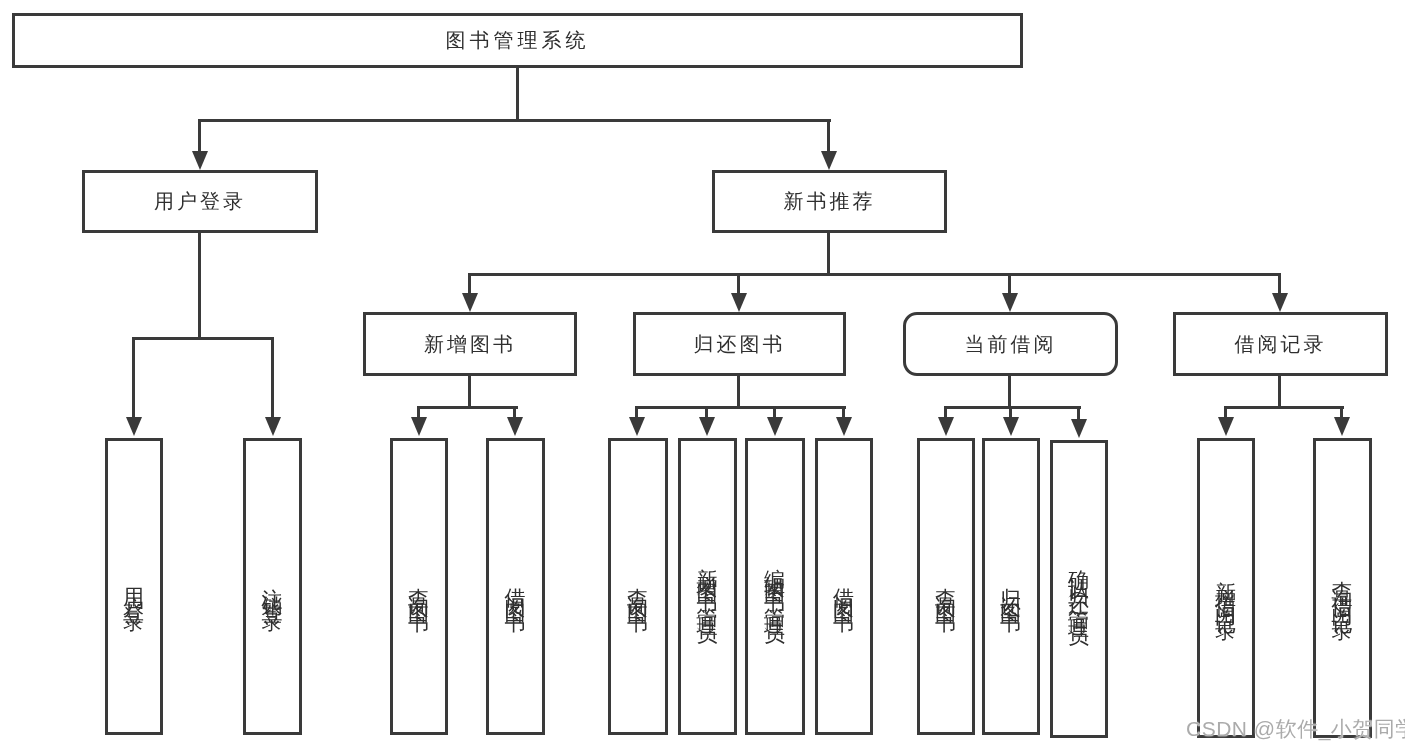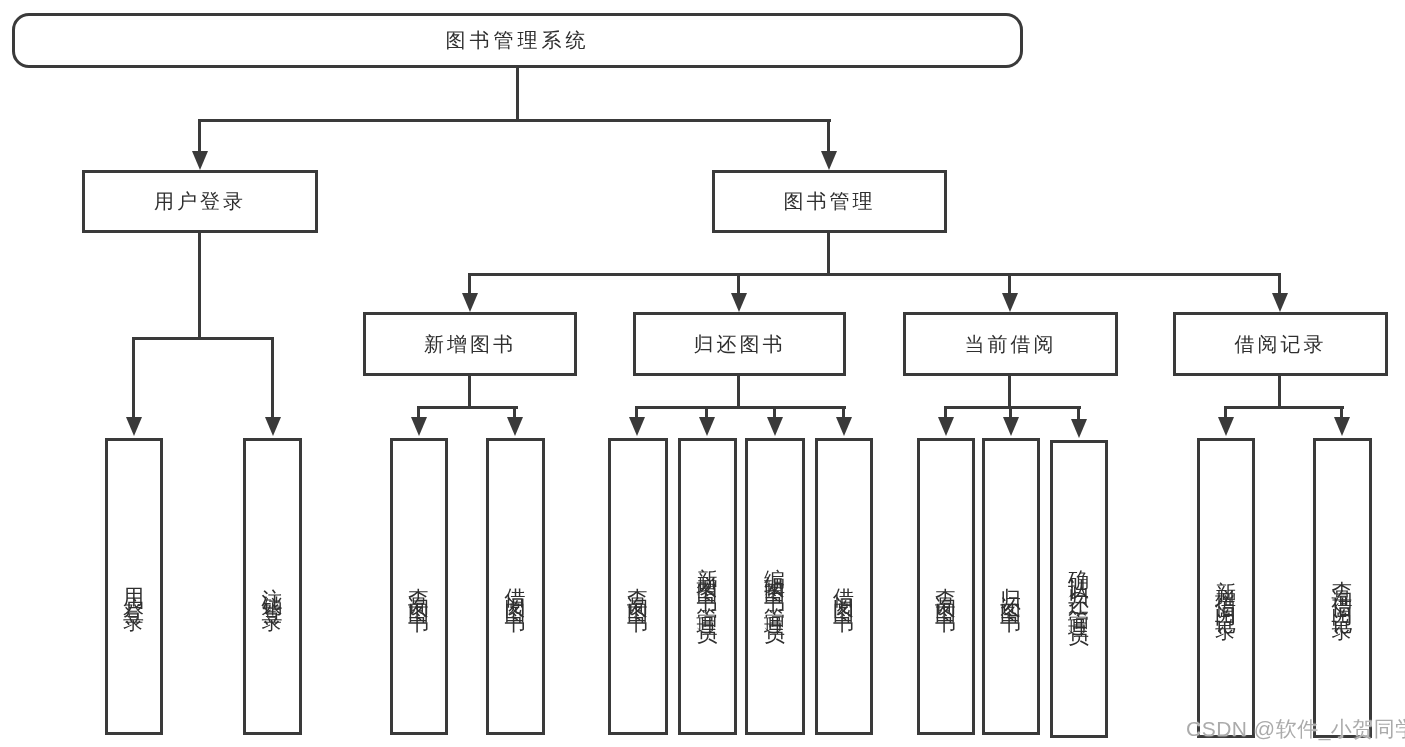--- a/index.html
+++ b/index.html
@@ -16,21 +16,21 @@
     box-sizing: border-box;
     background: #ffffff;
     border: 3px solid #3a3a3a;
     color: #2f2f2f;
     display: flex;
     align-items: center;
     justify-content: center;
     text-align: center;
   }
   .hbox { font-size: 20px; letter-spacing: 3px; }
-  .root-box { letter-spacing: 4px; border-radius: 17px; }
+  .root-box { letter-spacing: 4px; }
   .vbox {
     writing-mode: vertical-rl;
     text-orientation: mixed;
     font-size: 21px;
     letter-spacing: 8px;
     line-height: 1;
   }
   .ln { position: absolute; background: #3a3a3a; }
   .ar {
     position: absolute;
@@ -58,32 +58,32 @@
 
   <div class="box hbox root-box" style="left:12px; top:13px; width:1011px; height:55px;">
     <span>图书管理系统</span>
   </div>
 
   <div class="box hbox" style="left:82px; top:170px; width:236px; height:63px;">
     <span>用户登录</span>
   </div>
 
   <div class="box hbox" style="left:712px; top:170px; width:235px; height:63px;">
-    <span>图书管理</span>
+    <span>新书推荐</span>
   </div>
 
   <div class="box hbox" style="left:363px; top:312px; width:214px; height:64px;">
     <span>新增图书</span>
   </div>
 
   <div class="box hbox" style="left:633px; top:312px; width:213px; height:64px;">
     <span>归还图书</span>
   </div>
 
-  <div class="box hbox" style="left:903px; top:312px; width:215px; height:64px;">
+  <div class="box hbox" style="left:903px; top:312px; width:215px; height:64px;border-radius:14px;">
     <span>当前借阅</span>
   </div>
 
   <div class="box hbox" style="left:1173px; top:312px; width:215px; height:64px;">
     <span>借阅记录</span>
   </div>
 
   <div class="box vbox" style="left:105px; top:438px; width:58px; height:297px;">
     <span>用户登录</span>
   </div>

